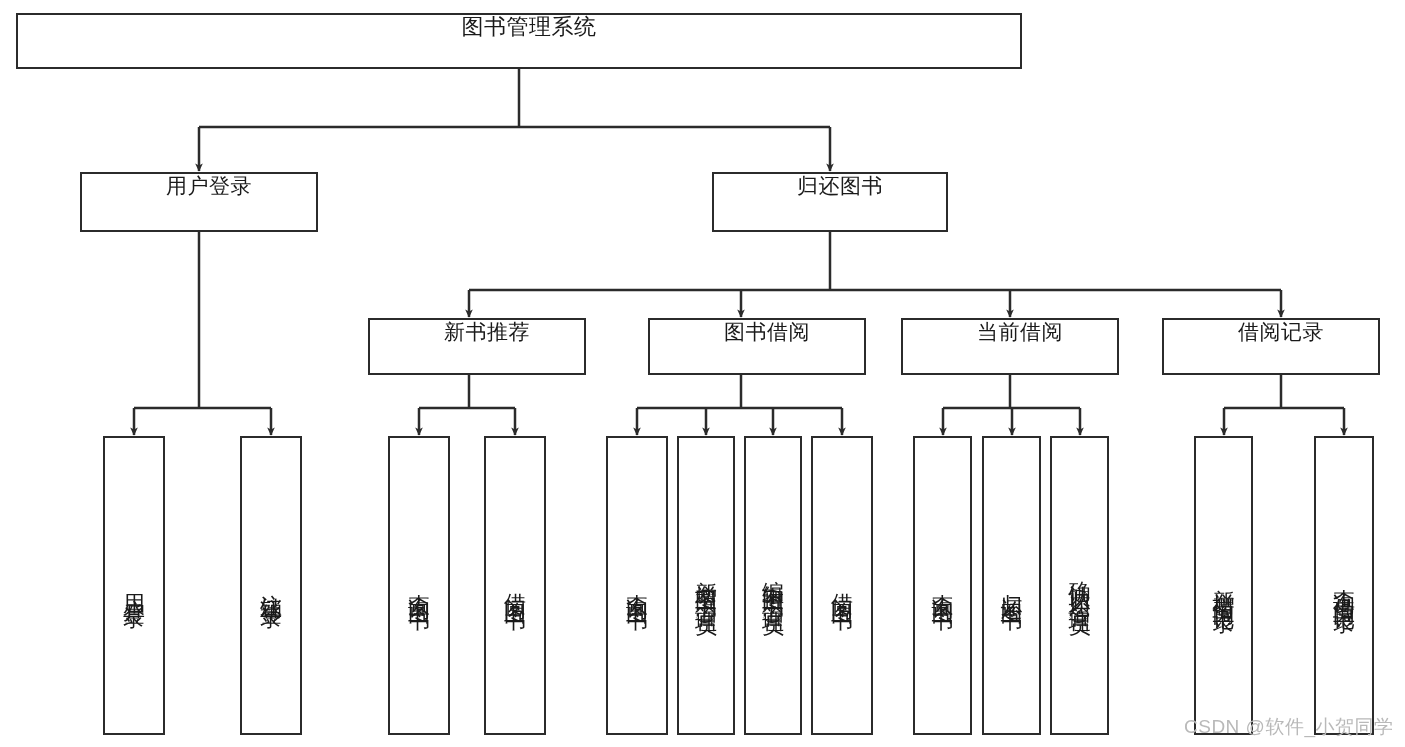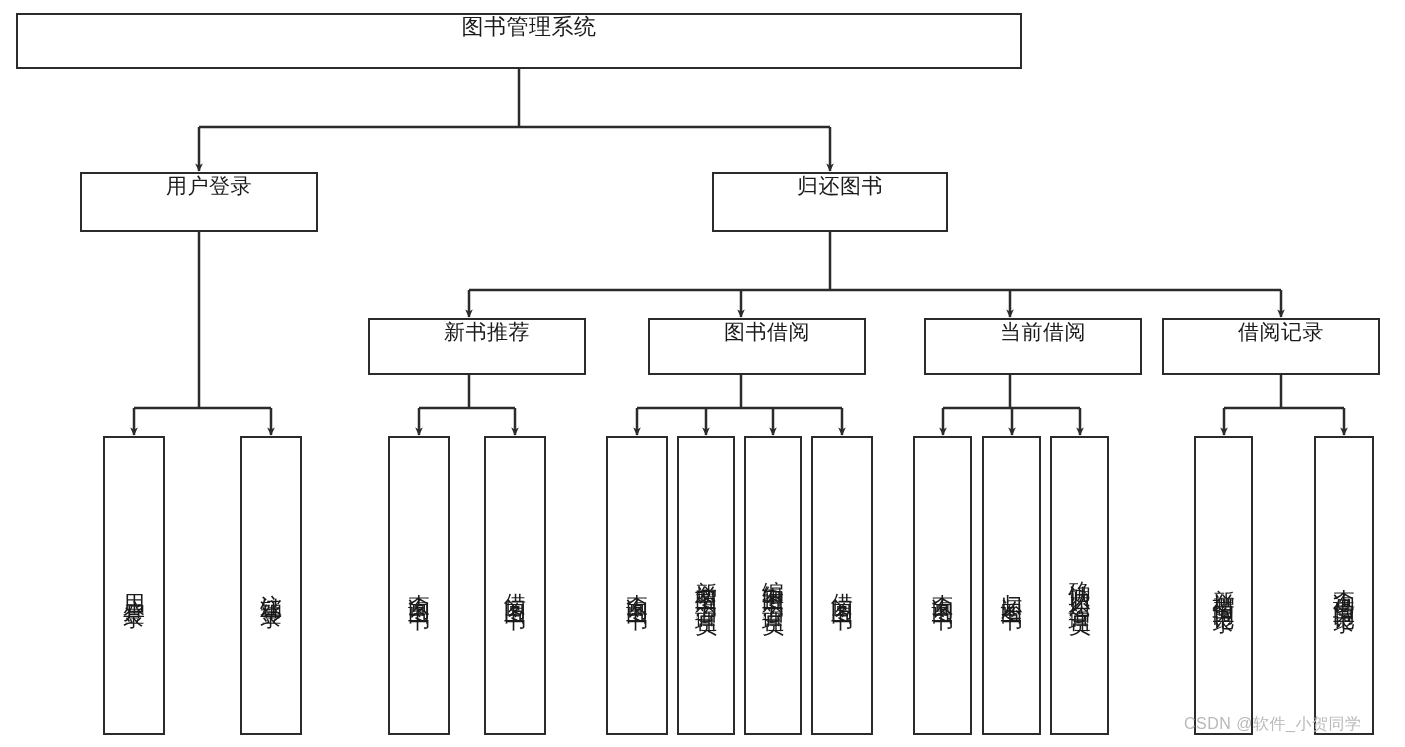--- a/index.html
+++ b/index.html
@@ -63,21 +63,21 @@
     text-orientation: upright;
     font-size: 22px;
     letter-spacing: 5px;
     line-height: 1;
     max-height: 100%;
   }
   .watermark {
     position: absolute;
     left: 1184px;
     top: 714px;
-    font-size: 16px;
+    font-size: 19px;
     color: #b9b9b9;
     letter-spacing: 0.5px;
     white-space: nowrap;
     user-select: none;
   }
 </style>
 </head>
 <body>
 
 <div id="diagram-root">
@@ -132,21 +132,21 @@
       </div>
       <div class="node horiz" id="node-bookmgmt" style="left: 712px; top: 172px; width: 236px; height: 60px;">
         <span class="node-label">归还图书</span>
       </div>
       <div class="node horiz" id="node-newbook" style="left: 368px; top: 318px; width: 218px; height: 57px;">
         <span class="node-label">新书推荐</span>
       </div>
       <div class="node horiz" id="node-borrow" style="left: 632px; top: 318px; width: 218px; height: 57px; margin-left: 16px;">
         <span class="node-label">图书借阅</span>
       </div>
-      <div class="node horiz" id="node-current" style="left: 901px; top: 318px; width: 218px; height: 57px; margin-left: 23px;">
+      <div class="node horiz" id="node-current" style="left: 901px; top: 318px; width: 218px; height: 57px;">
         <span class="node-label">当前借阅</span>
       </div>
       <div class="node horiz" id="node-records" style="left: 1162px; top: 318px; width: 218px; height: 57px;">
         <span class="node-label">借阅记录</span>
       </div>
       <div class="node vert" id="node-leaf-1" style="left: 103px; top: 436px; width: 62px; height: 299px;">
         <span class="node-label">用户登录</span>
       </div>
       <div class="node vert" id="node-leaf-2" style="left: 240px; top: 436px; width: 62px; height: 299px;">
         <span class="node-label">注销登录</span>

